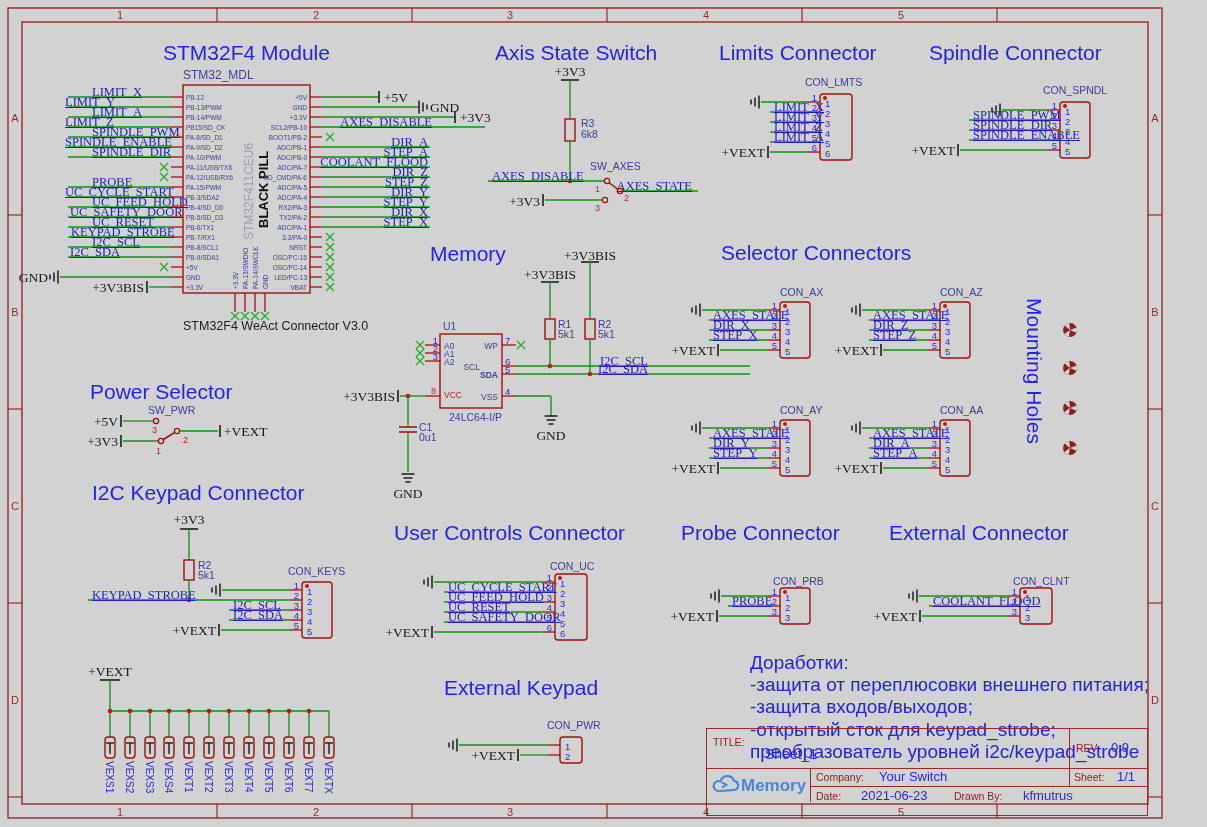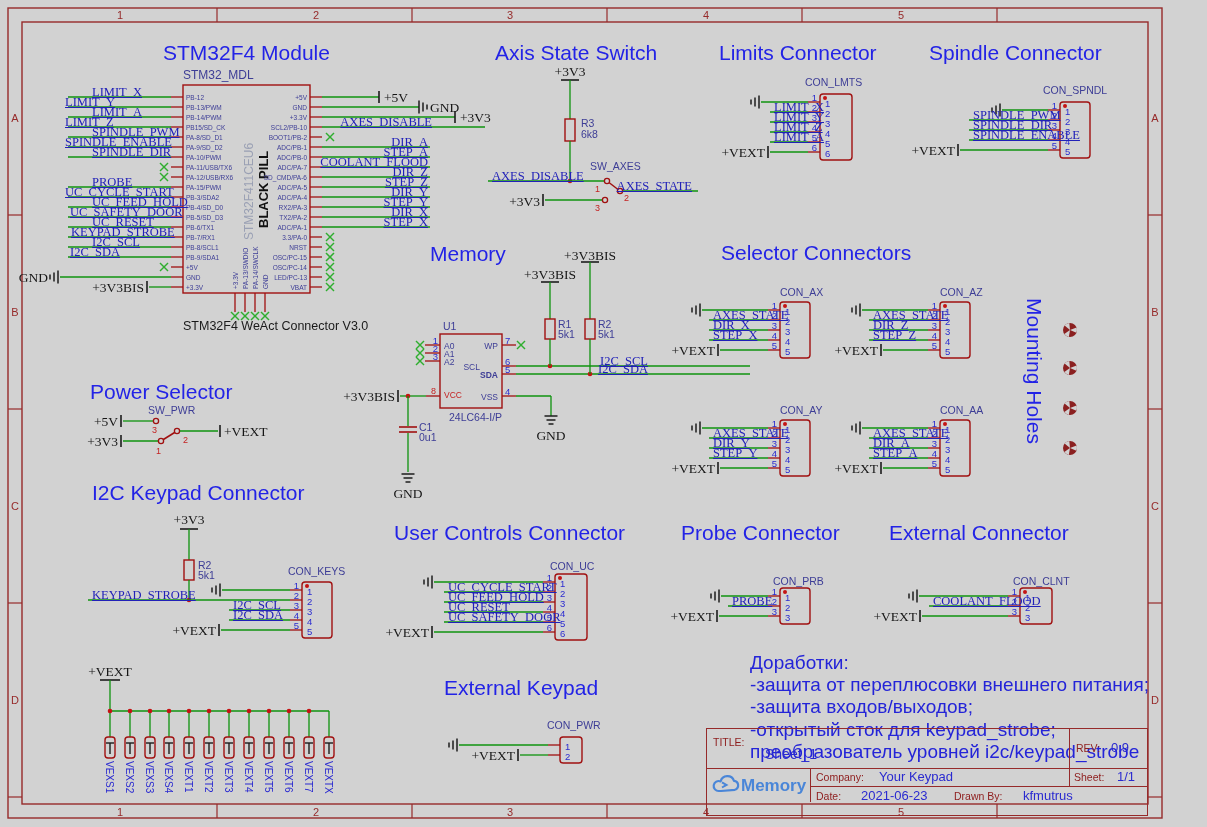--- a/index.html
+++ b/index.html
@@ -820,21 +820,21 @@
   <div id="titleblock">
     <div class="hl" style="left:0;top:39px;width:440px;height:1.3px"></div>
     <div class="hl" style="left:103px;top:57px;width:337px;height:1.3px"></div>
     <div class="vl" style="left:103px;top:39px;width:1.3px;height:34px"></div>
     <div class="vl" style="left:362px;top:0;width:1.3px;height:57px"></div>
     <span class="t tb-label" style="left:6px;top:7px">TITLE:</span>
     <span class="t tb-val" style="left:58px;top:17px;font-size:14px">Sheet_1</span>
     <span class="t tb-label" style="left:369px;top:13px">REV:</span>
     <span class="t tb-val" style="left:404px;top:11px">0.9</span>
     <span class="t tb-label" style="left:109px;top:42px">Company:</span>
-    <span class="t tb-val" style="left:172px;top:40px">Your Keypad</span>
+    <span class="t tb-val" style="left:172px;top:40px">Your Switch</span>
     <span class="t tb-label" style="left:367px;top:42px">Sheet:</span>
     <span class="t tb-val" style="left:410px;top:40px">1/1</span>
     <span class="t tb-label" style="left:109px;top:61px">Date:</span>
     <span class="t tb-val" style="left:154px;top:59px">2021-06-23</span>
     <span class="t tb-label" style="left:247px;top:61px">Drawn By:</span>
     <span class="t tb-val" style="left:316px;top:59px">kfmutrus</span>
     <svg width="28" height="22" style="position:absolute;left:5px;top:45px">
       <path d="M7 17 a5 5 0 1 1 1.6-9.6 A7 7 0 0 1 22 6.8 a4.6 4.6 0 0 1 .8 9.0 L9 17 Z" fill="none" stroke="#4a86d8" stroke-width="2.2" stroke-linejoin="round"></path>
       <path d="M10 13.5 l4.5-2.6 -4.5-2.6" fill="none" stroke="#4a86d8" stroke-width="2"></path>
     </svg>

